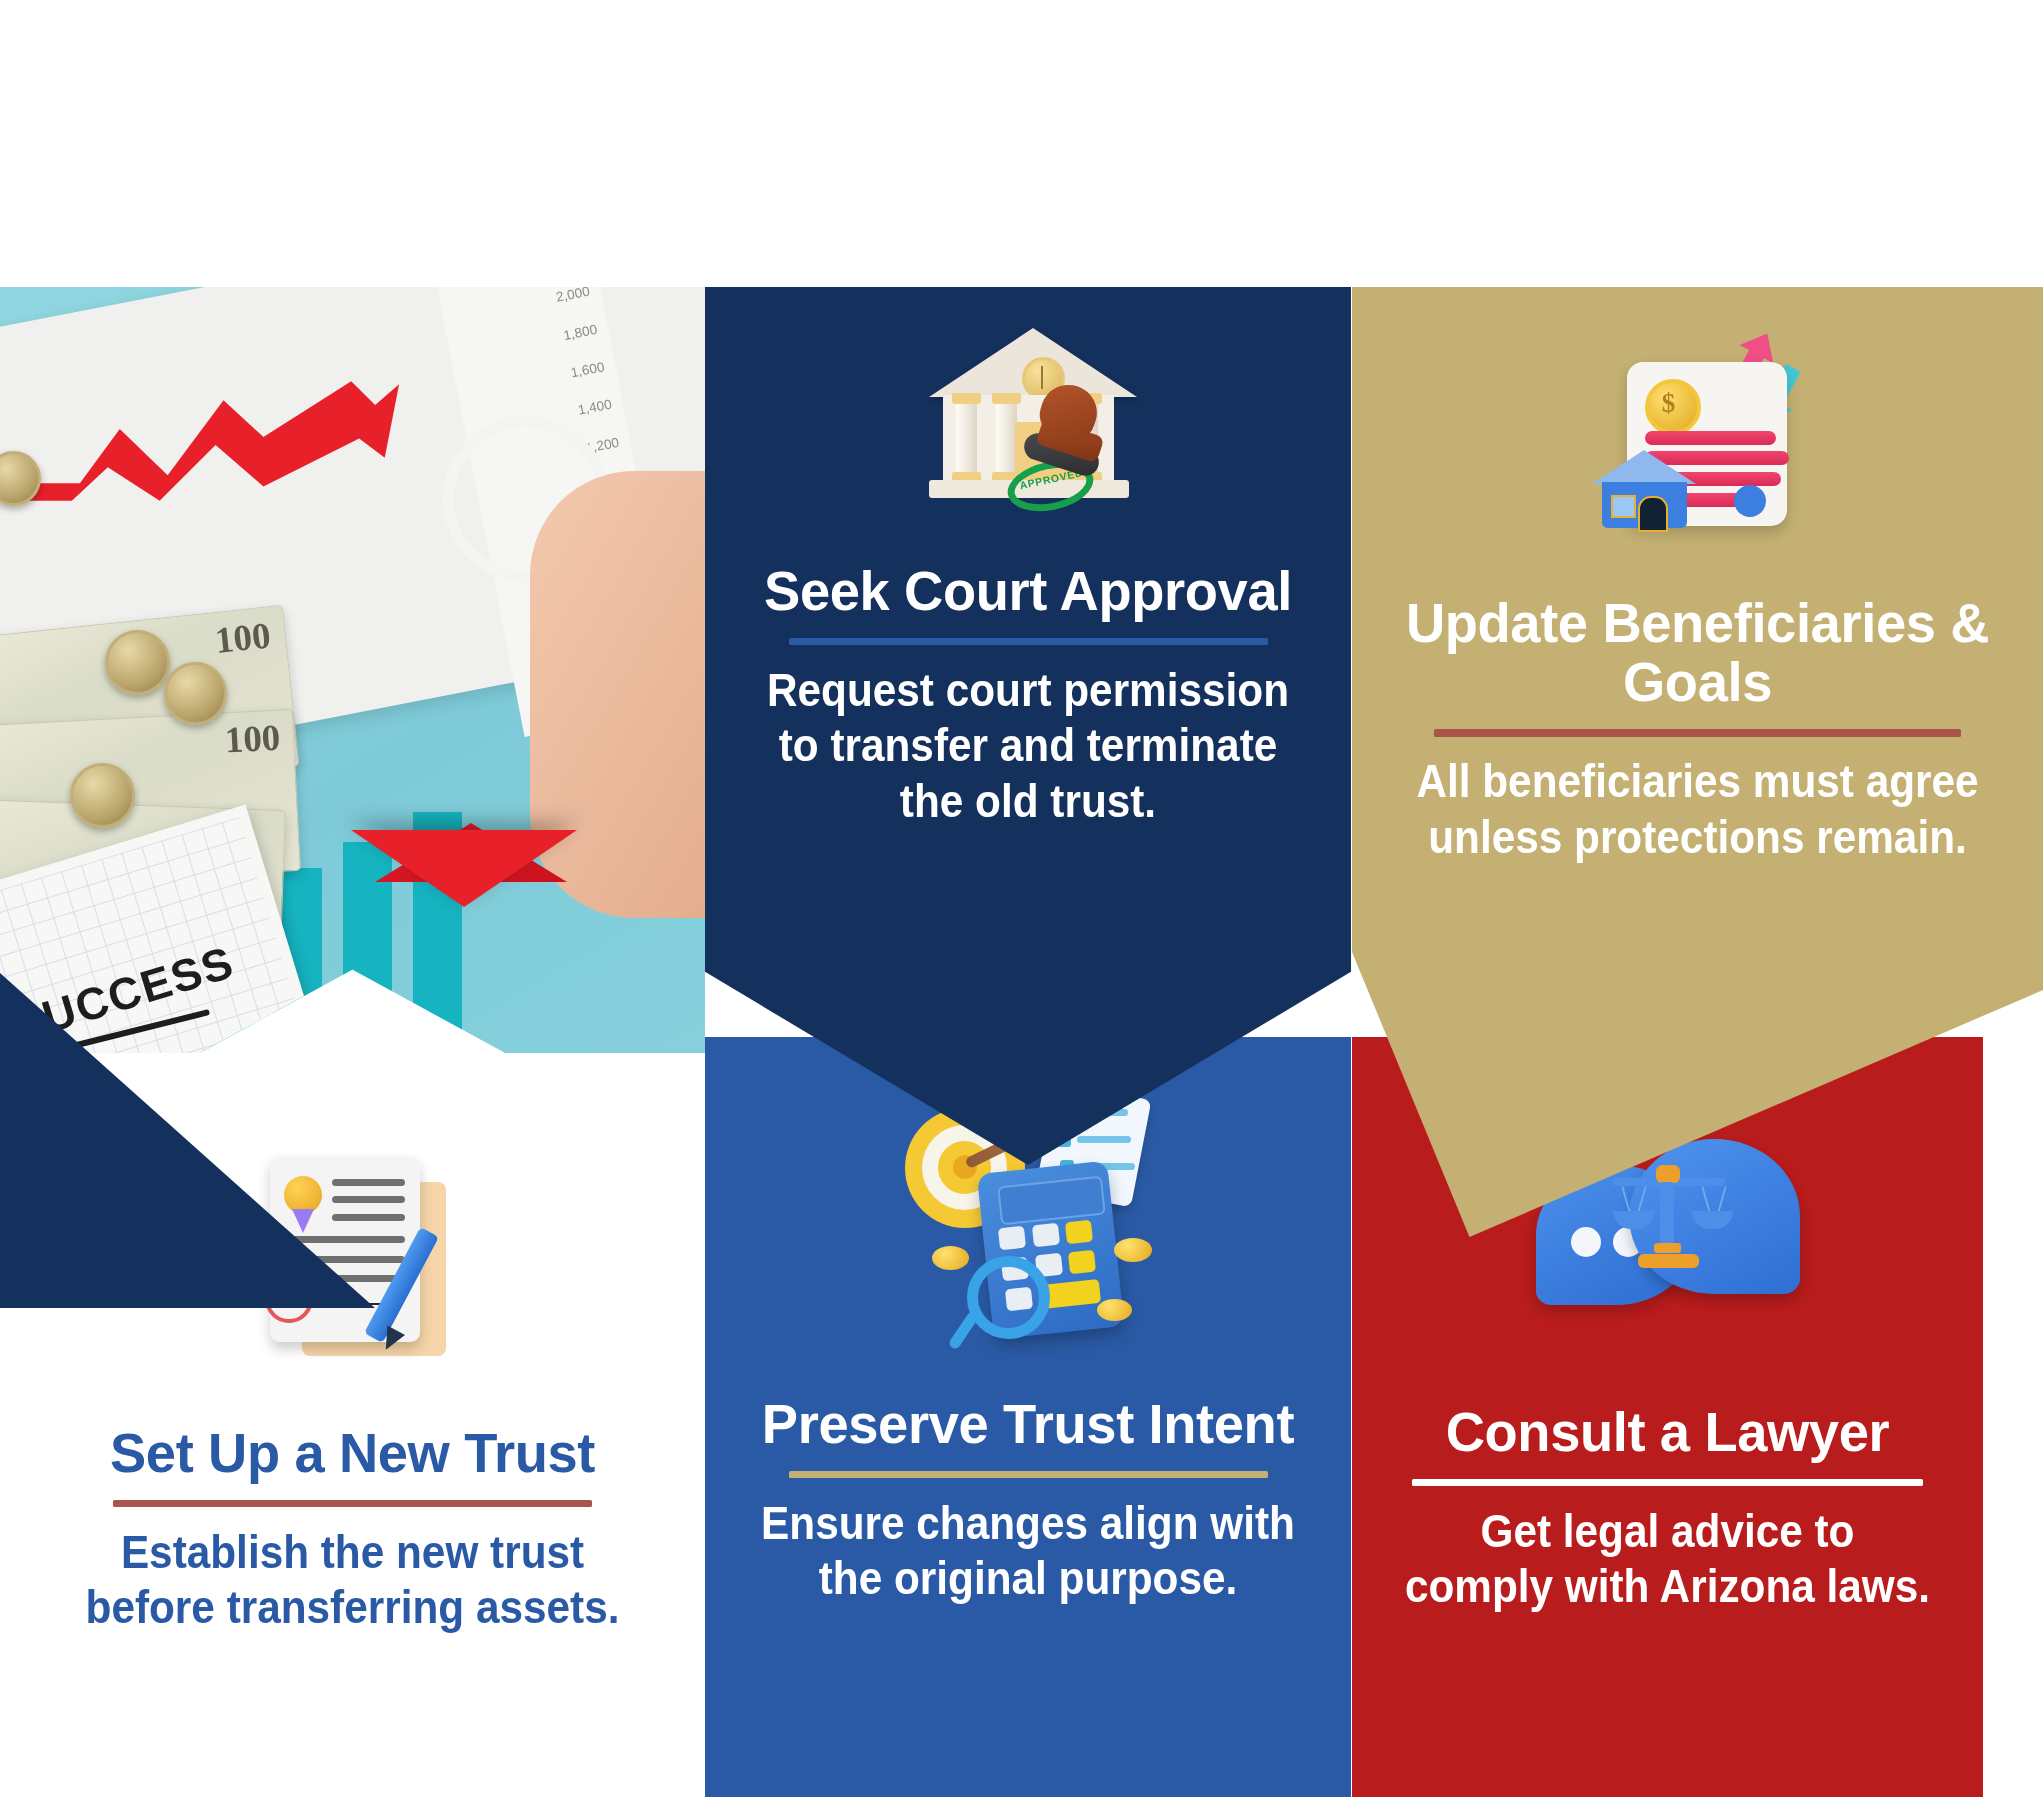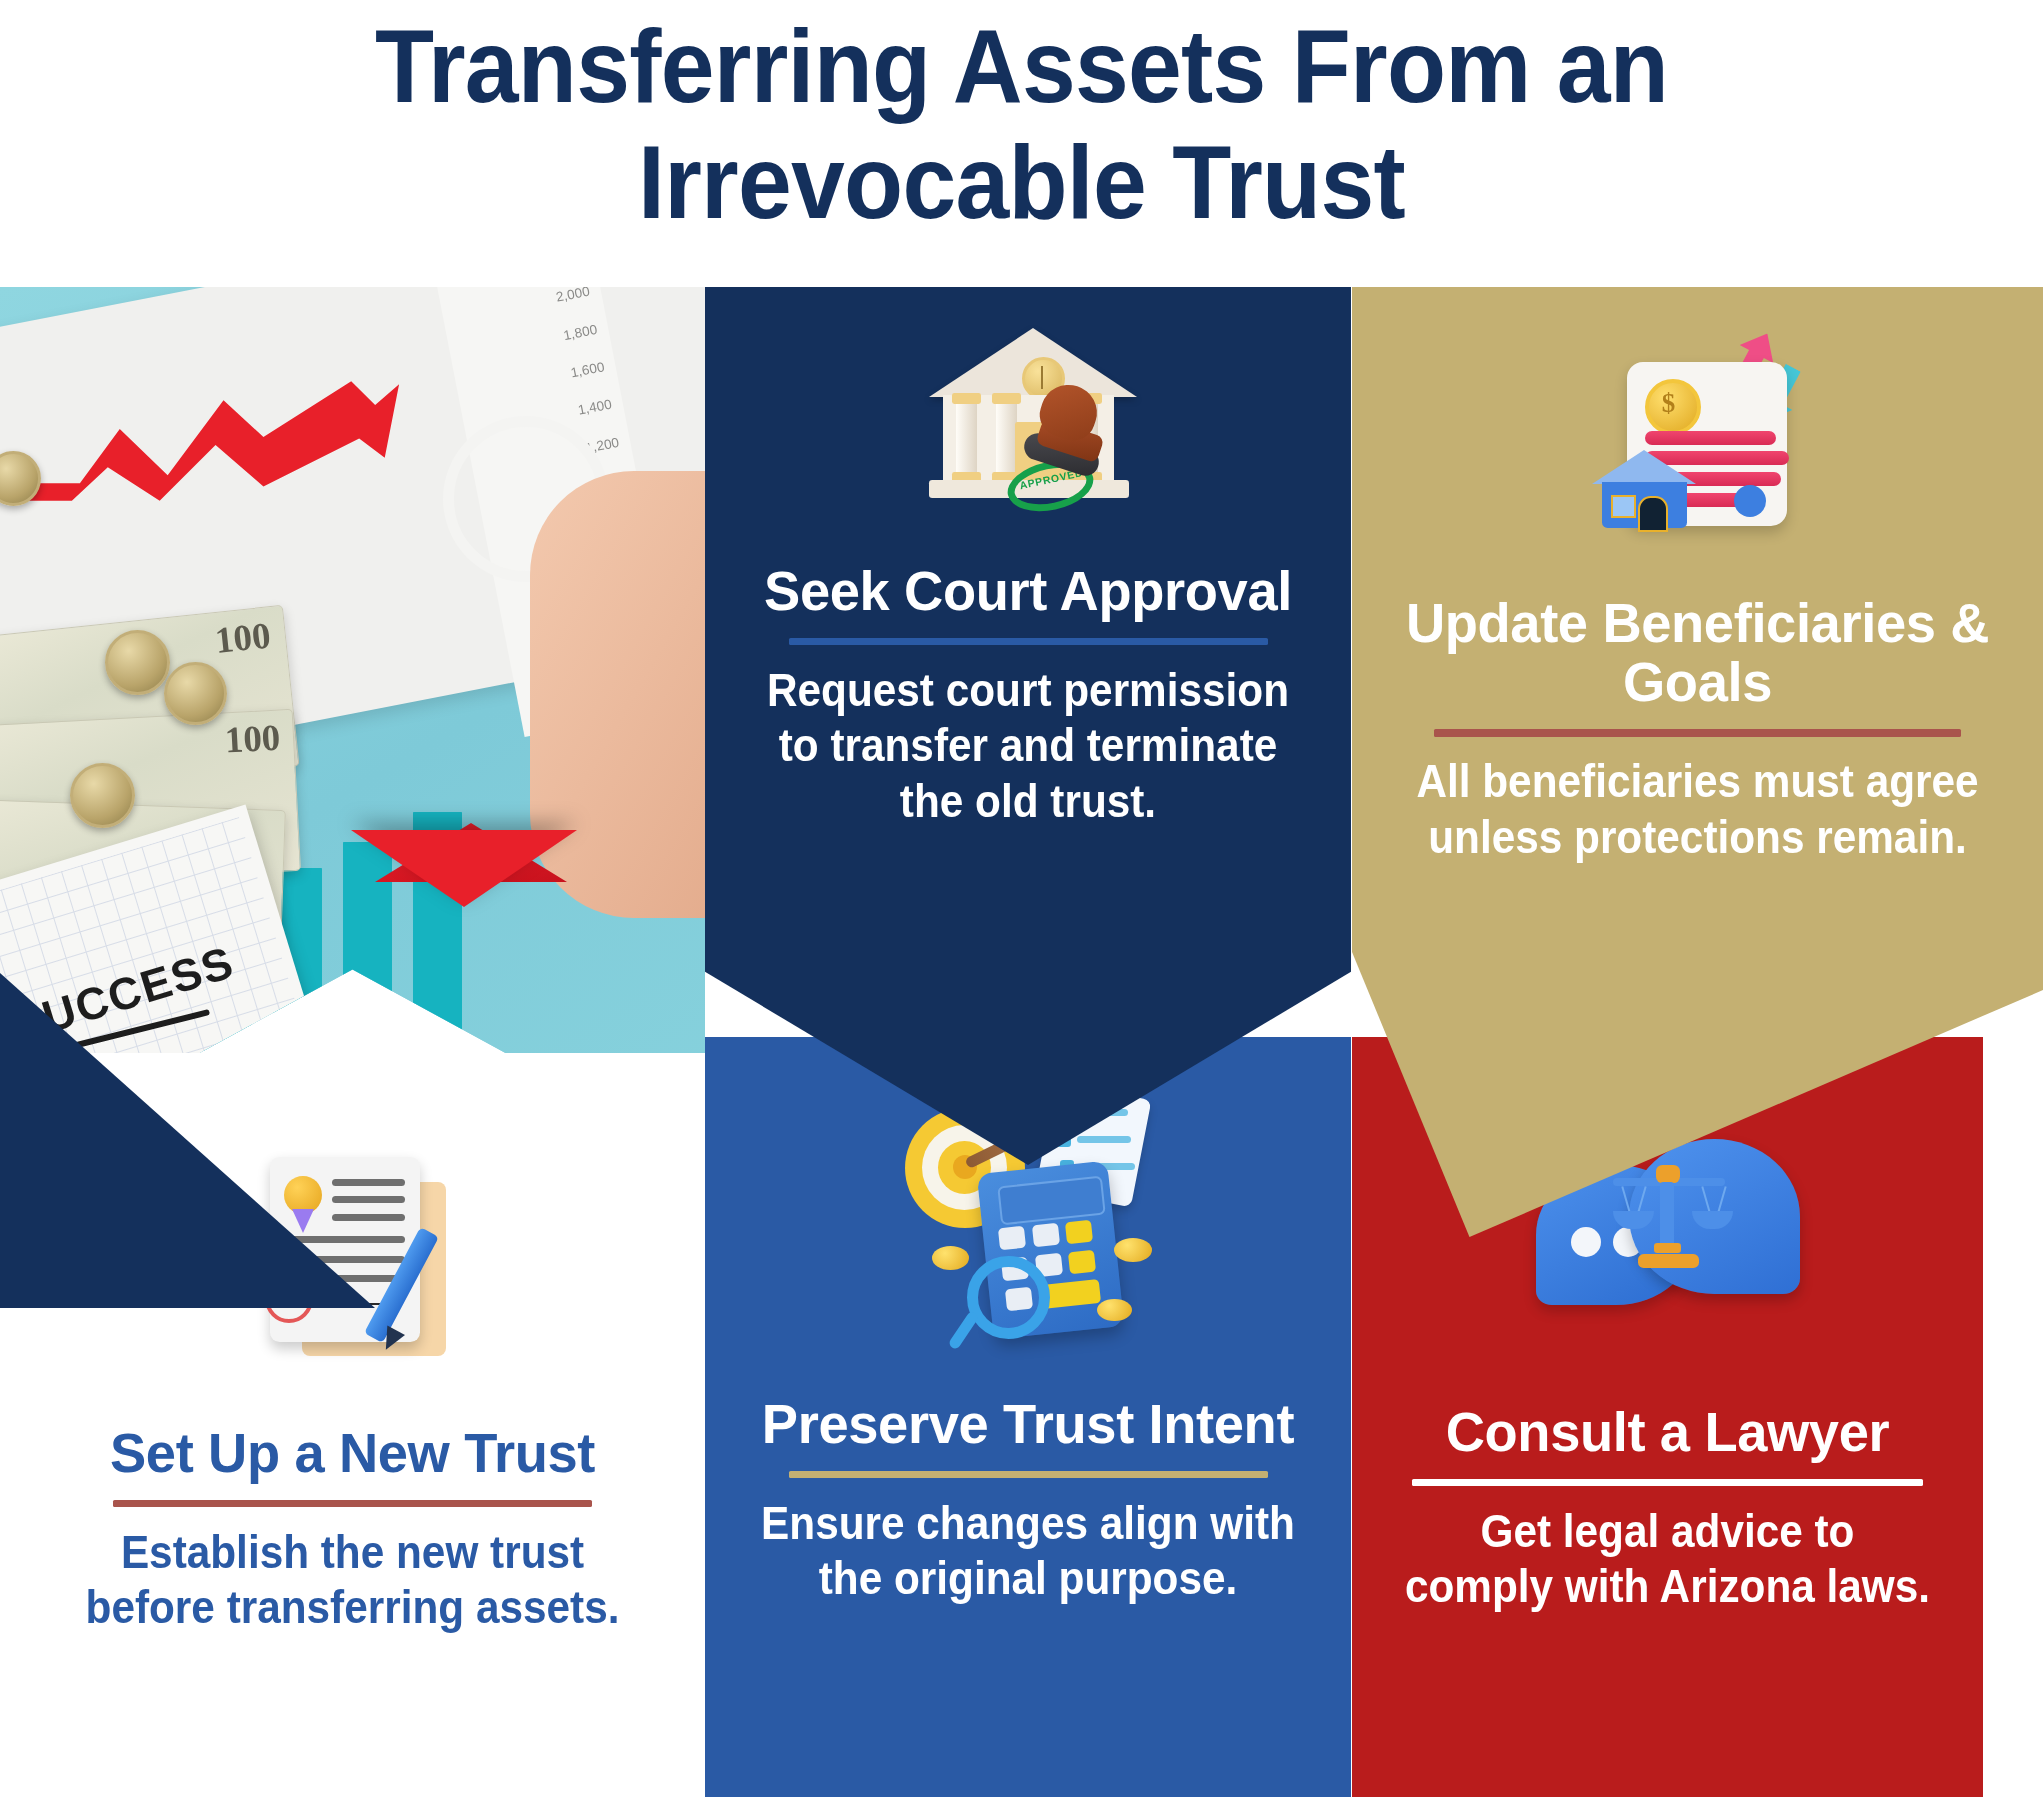--- a/index.html
+++ b/index.html
@@ -286,24 +286,20 @@
   .sc-band{position:absolute;left:118px;top:110px;width:27px;height:9.6px;border-radius:3.2px;background:#eca02b;}
   .sc-base{position:absolute;left:102px;top:121px;width:61px;height:14.4px;border-radius:5.6px;background:#eca02b;}
   .sc-pan{position:absolute;width:41px;height:17.6px;border-radius:0 0 21px 21px;background:#4d8fe8;}
   .sc-ch{position:absolute;width:1.6px;height:27px;background:#6ea9ef;}
 </style>
 </head>
 <body>
 
 <div class="poster">
 
-  <div class="title-wrap">
-    <span class="title-line">Transferring Assets From an</span>
-    <span class="title-line l2">Irrevocable Trust</span>
-  </div>
 
   <div class="board">
 
     <div class="panel-white">
       <div class="card-inner" style="top:94px;">
 
         <div class="icon-box">
           <div class="icon ic-cert">
             <div class="cr-back"></div>
             <div class="cr-page"></div>

